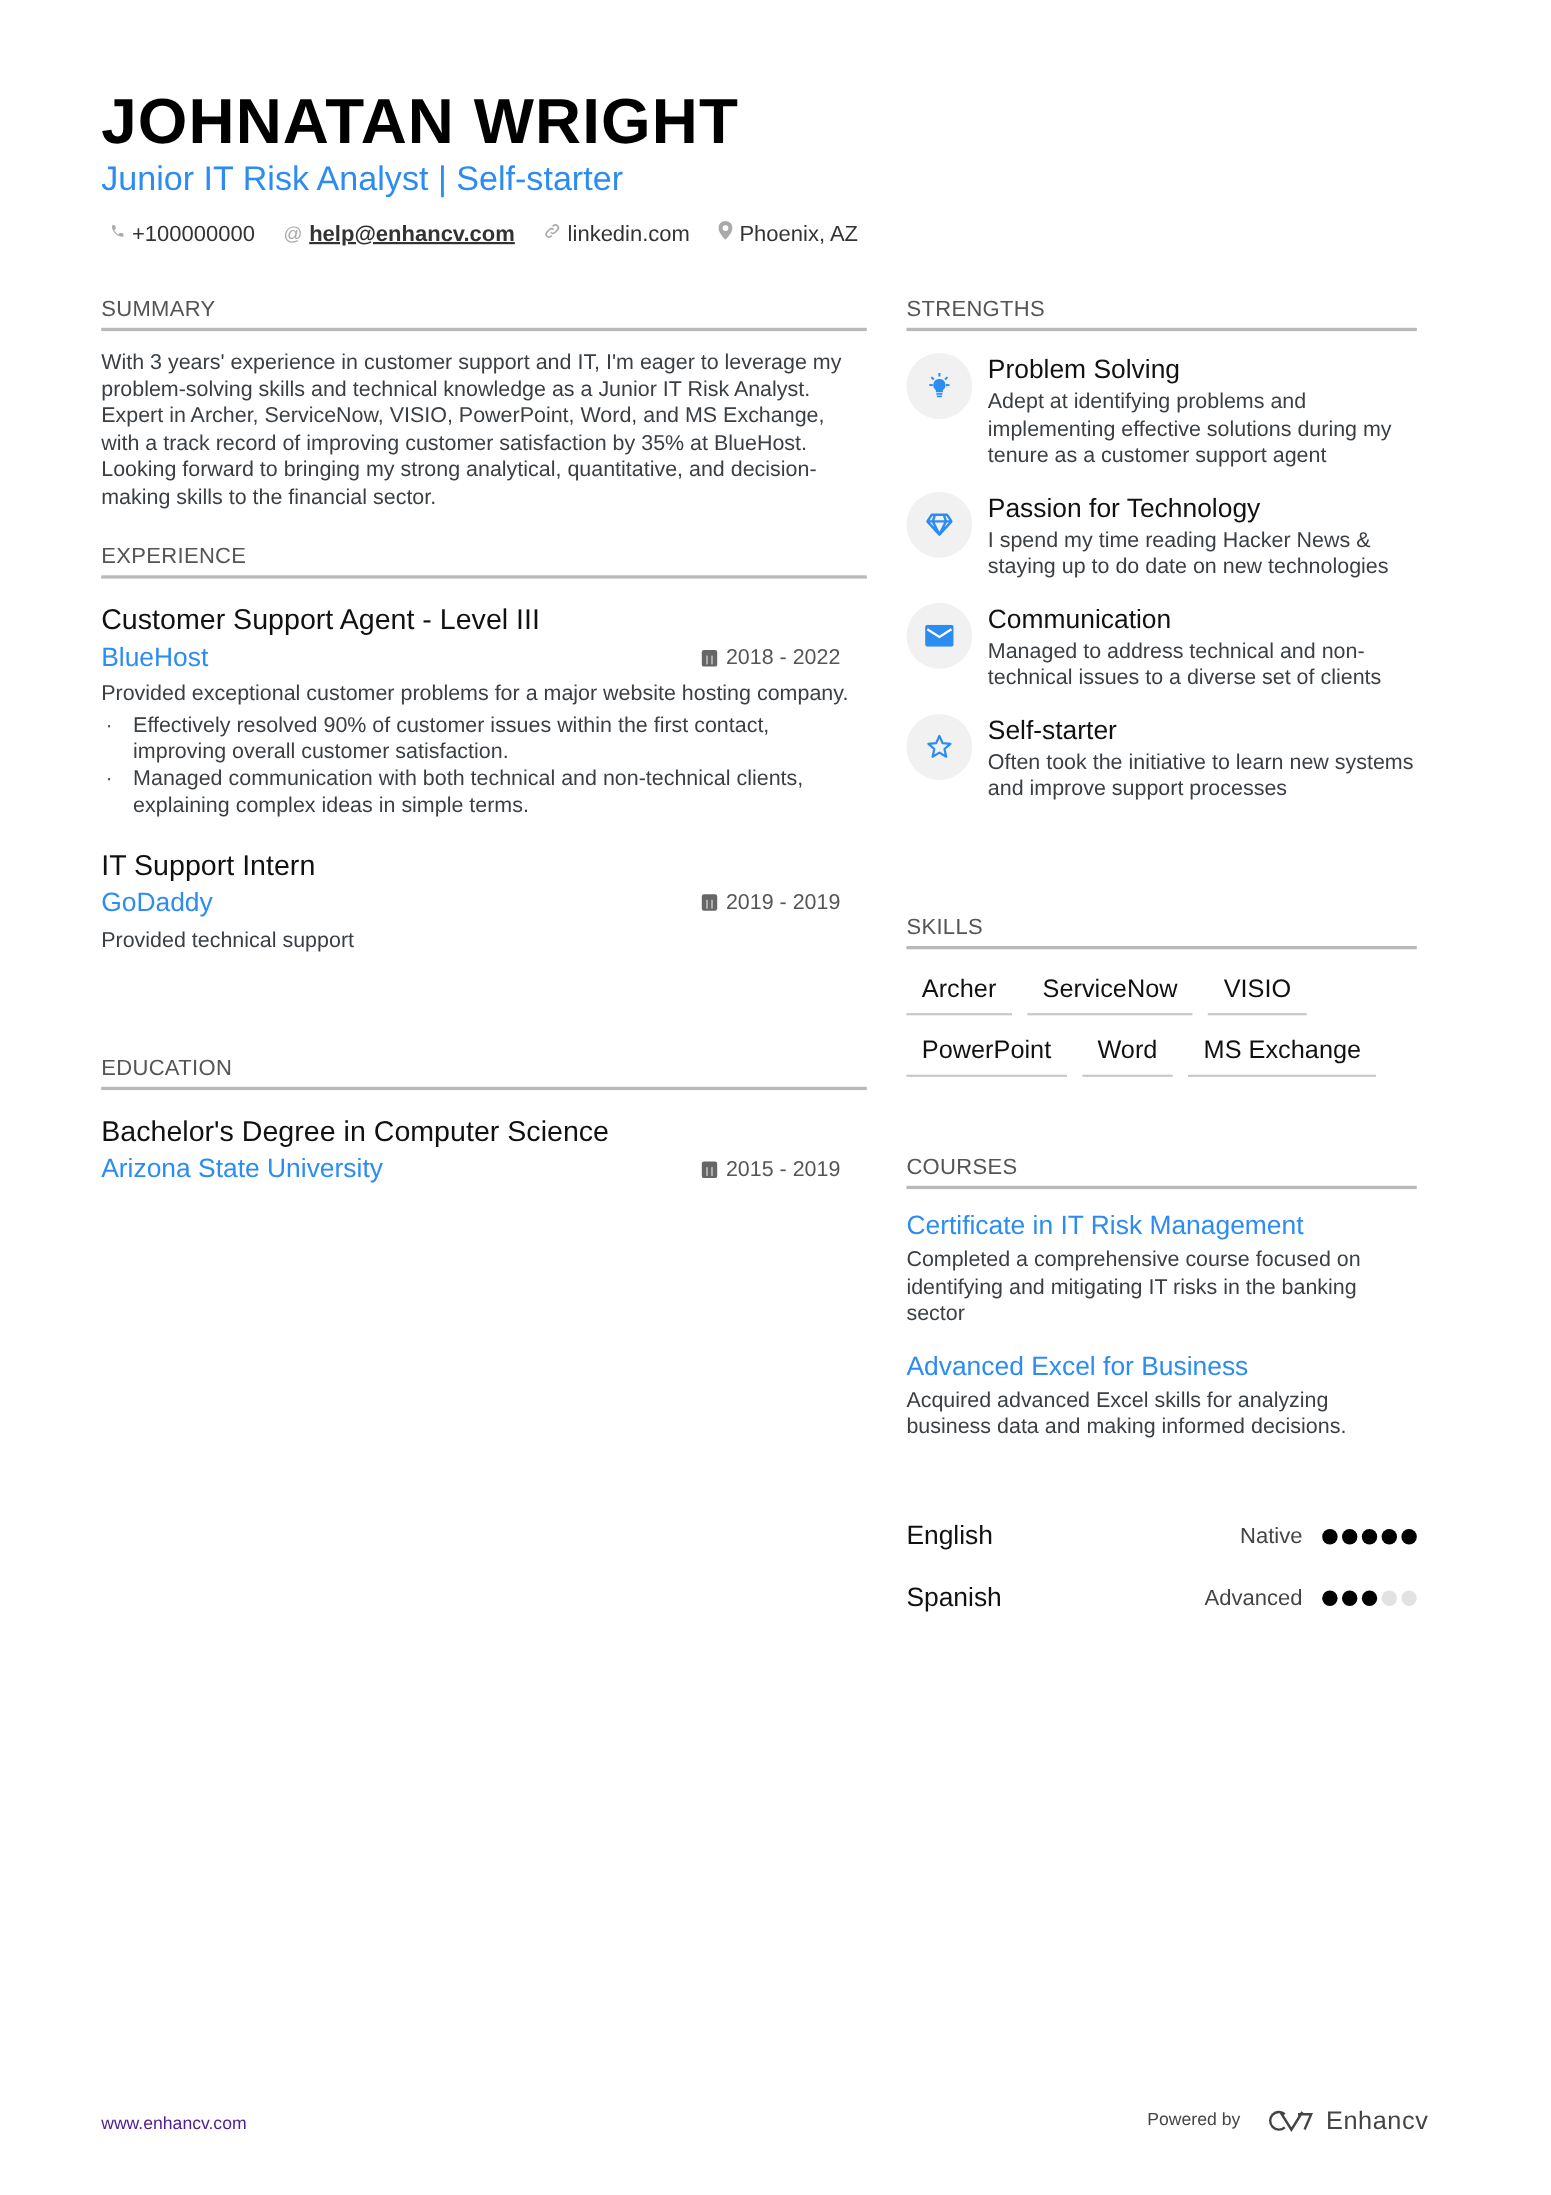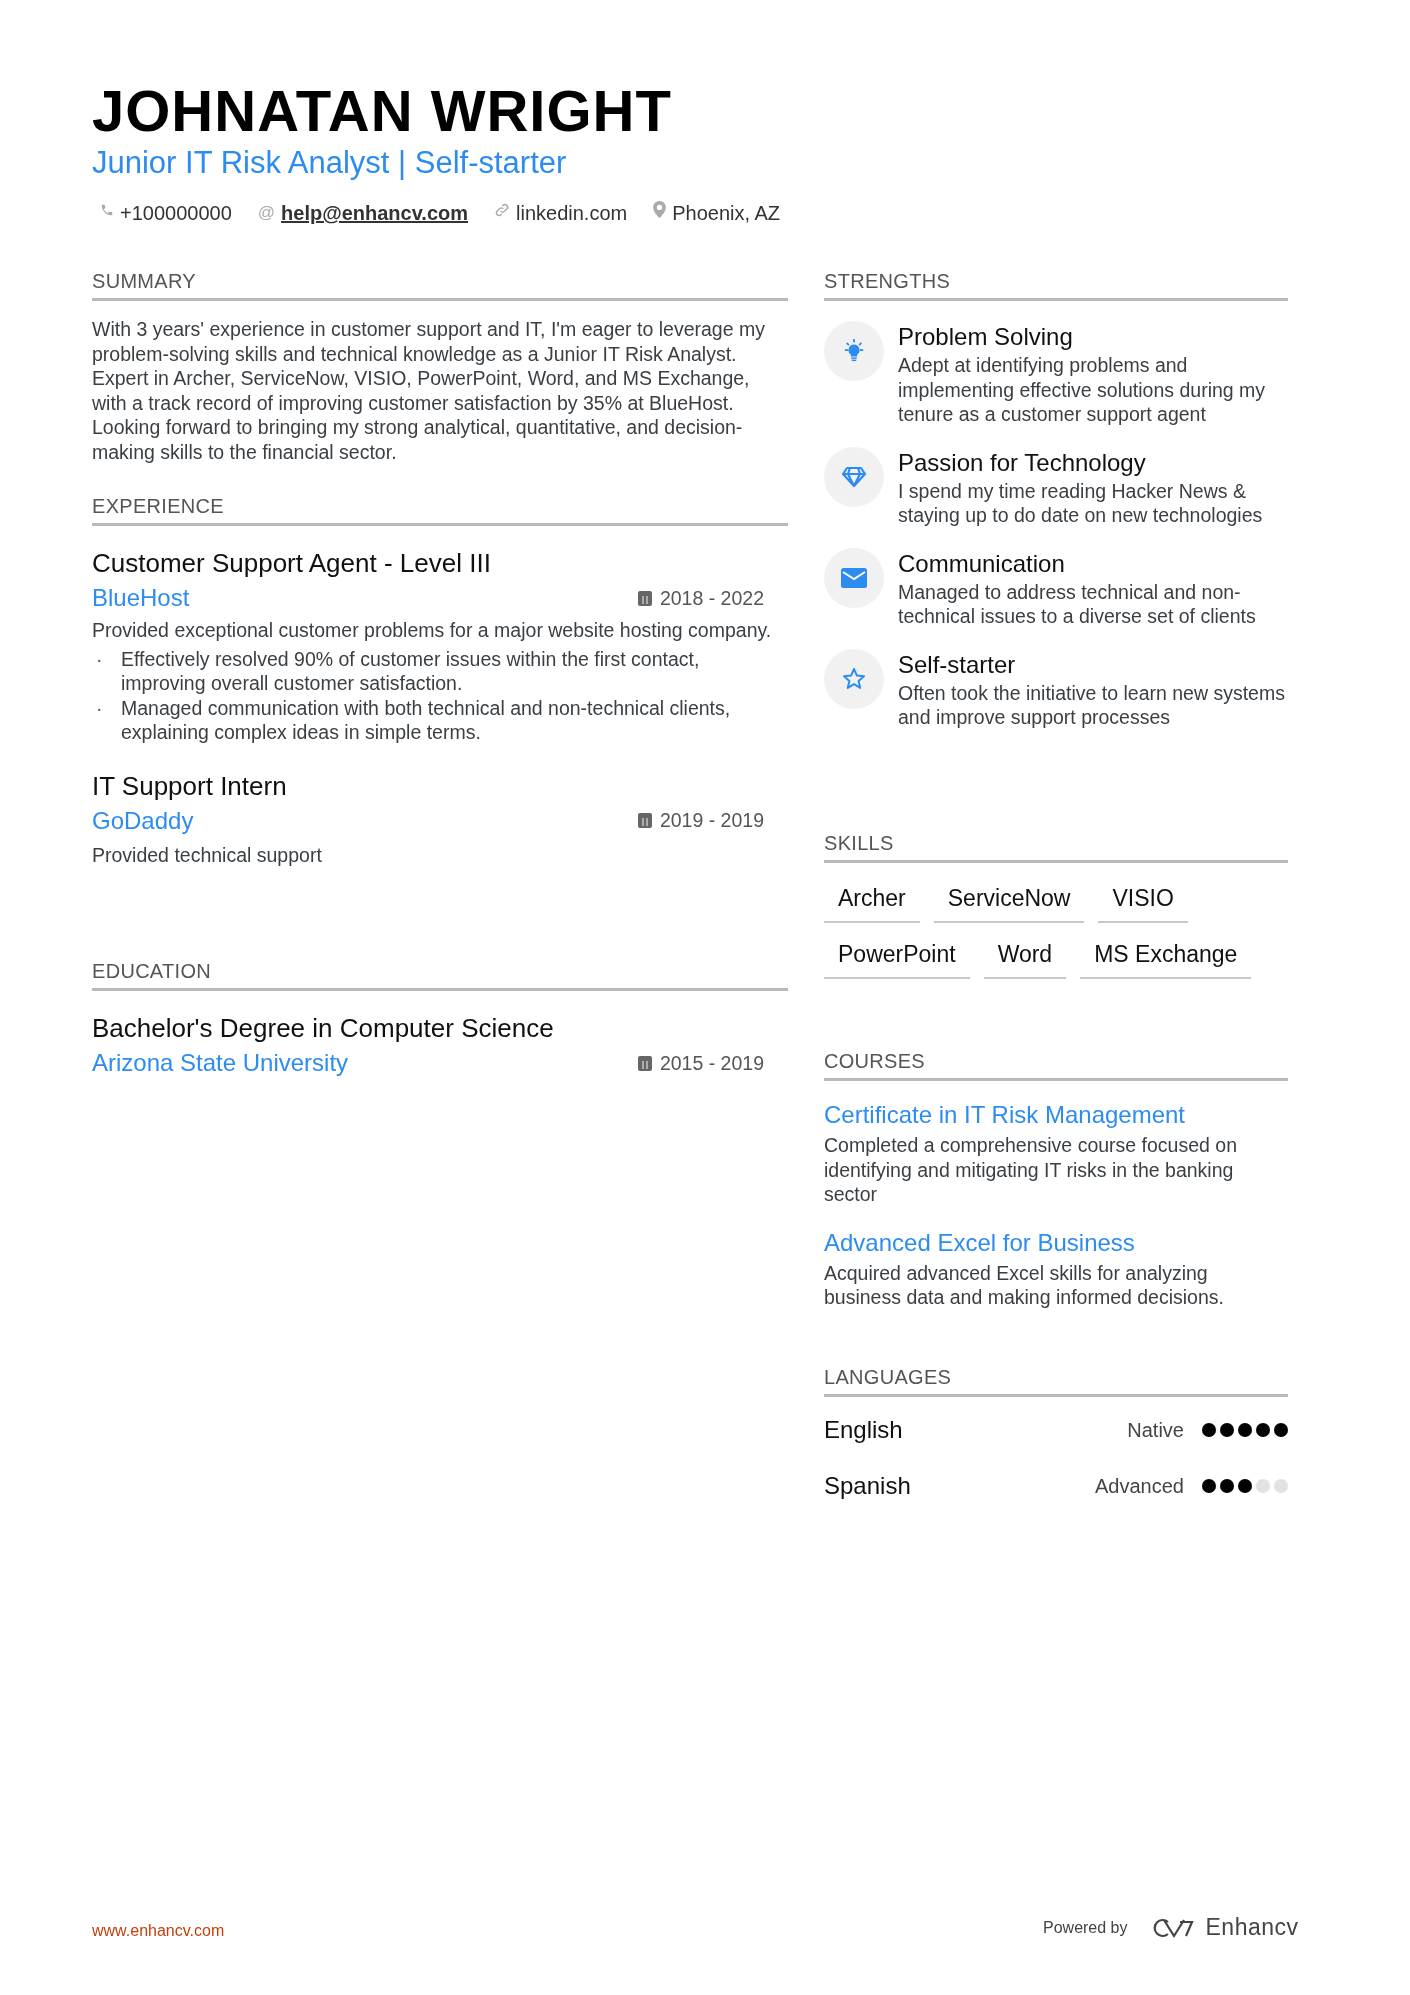--- a/index.html
+++ b/index.html
@@ -37,21 +37,21 @@
 
   .course-title { font-size:24px; color:#2d8cf0; line-height:32px; }
   .lang-row { display:flex; align-items:center; justify-content:space-between; }
   .lang-name { font-size:24px; color:#111; }
   .lang-right { display:flex; align-items:center; gap:18px; }
   .lang-level { font-size:20px; color:#444; }
   .dots { display:flex; gap:4px; }
   .dot { width:14px; height:14px; border-radius:50%; background:#000; }
   .dot.off { background:#e2e2e2; }
 
-  .footer-left { left:92px; top:1922px; font-size:16px; color:#c2410c; }
+  .footer-left { left:92px; top:1922px; font-size:16px; color:#4c1d95; }
   .footer-right { left:1043px; top:1914px; display:flex; align-items:center; gap:24px; }
   .powered { font-size:16px; color:#444; }
   .brand { display:flex; align-items:center; gap:10px; font-size:23px; color:#444; letter-spacing:0.5px; }
 </style>
 </head>
 <body>
 
 <div class="abs name">JOHNATAN WRIGHT</div>
 <div class="abs headline">Junior IT Risk Analyst | Self-starter</div>
 <div class="abs contacts">
@@ -216,21 +216,20 @@
     <div class="course-title">Certificate in IT Risk Management</div>
     <div class="body-text" style="margin-top:2px;">Completed a comprehensive course focused on identifying and mitigating IT risks in the banking sector</div>
   </div>
   <div style="margin-top:20px;">
     <div class="course-title">Advanced Excel for Business</div>
     <div class="body-text" style="margin-top:2px;">Acquired advanced Excel skills for analyzing business data and making informed decisions.</div>
   </div>
 </div>
 
 <div class="abs col-right" style="top:1364px;">
-  <div class="sec-title">LANGUAGES</div>
   <div class="lang-row" style="margin-top:16px; height:34px;">
     <span class="lang-name">English</span>
     <span class="lang-right">
       <span class="lang-level">Native</span>
       <span class="dots">
         <span class="dot"></span>
           <span class="dot"></span>
           <span class="dot"></span>
           <span class="dot"></span>
           <span class="dot"></span>

